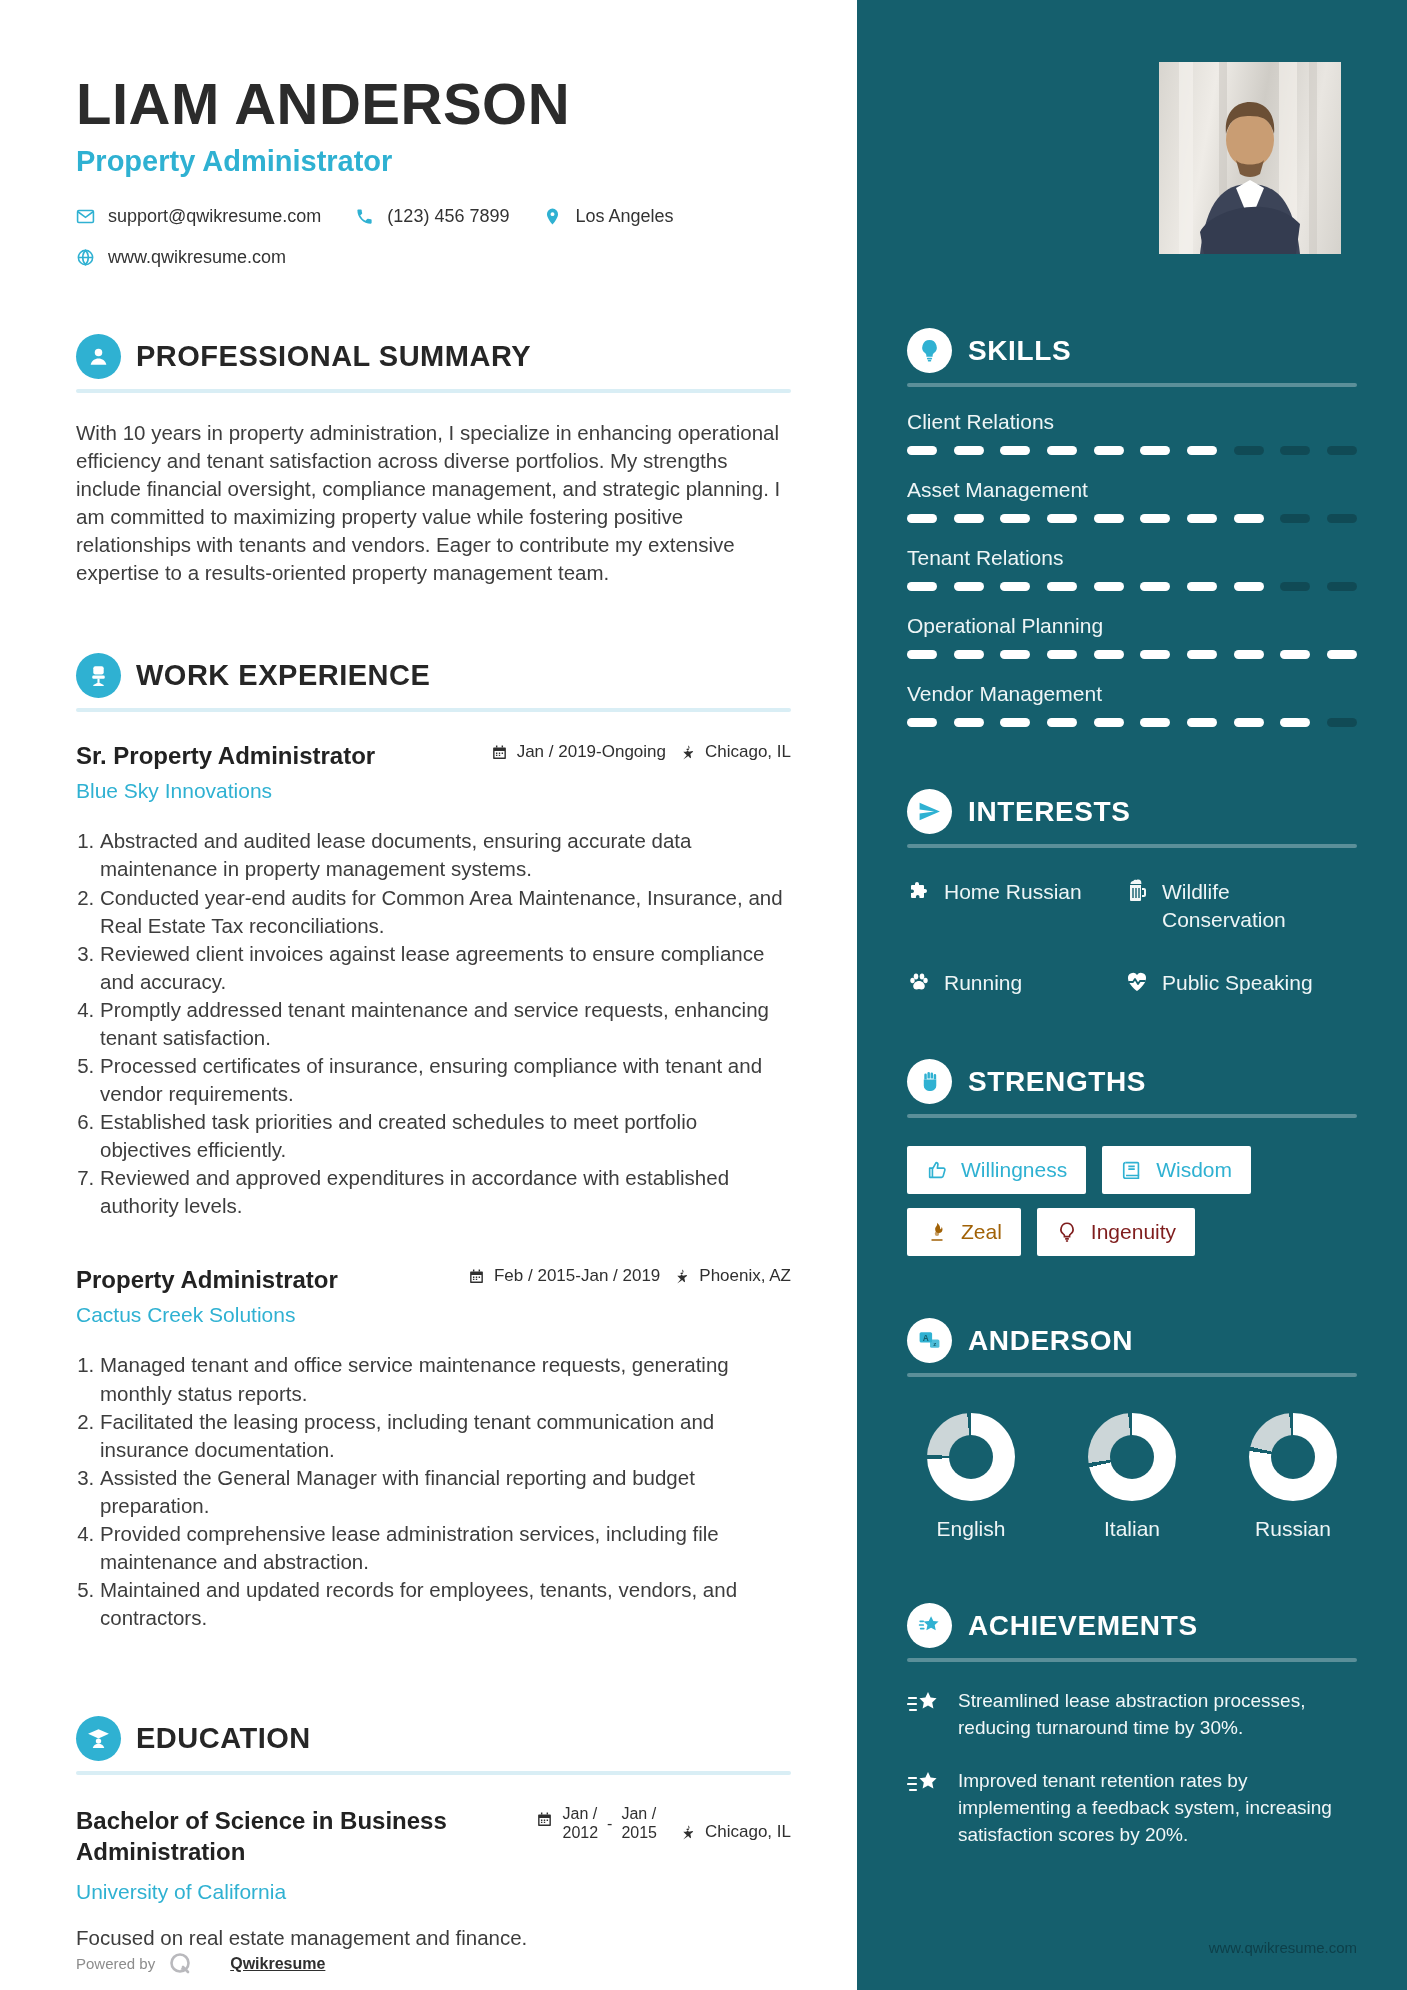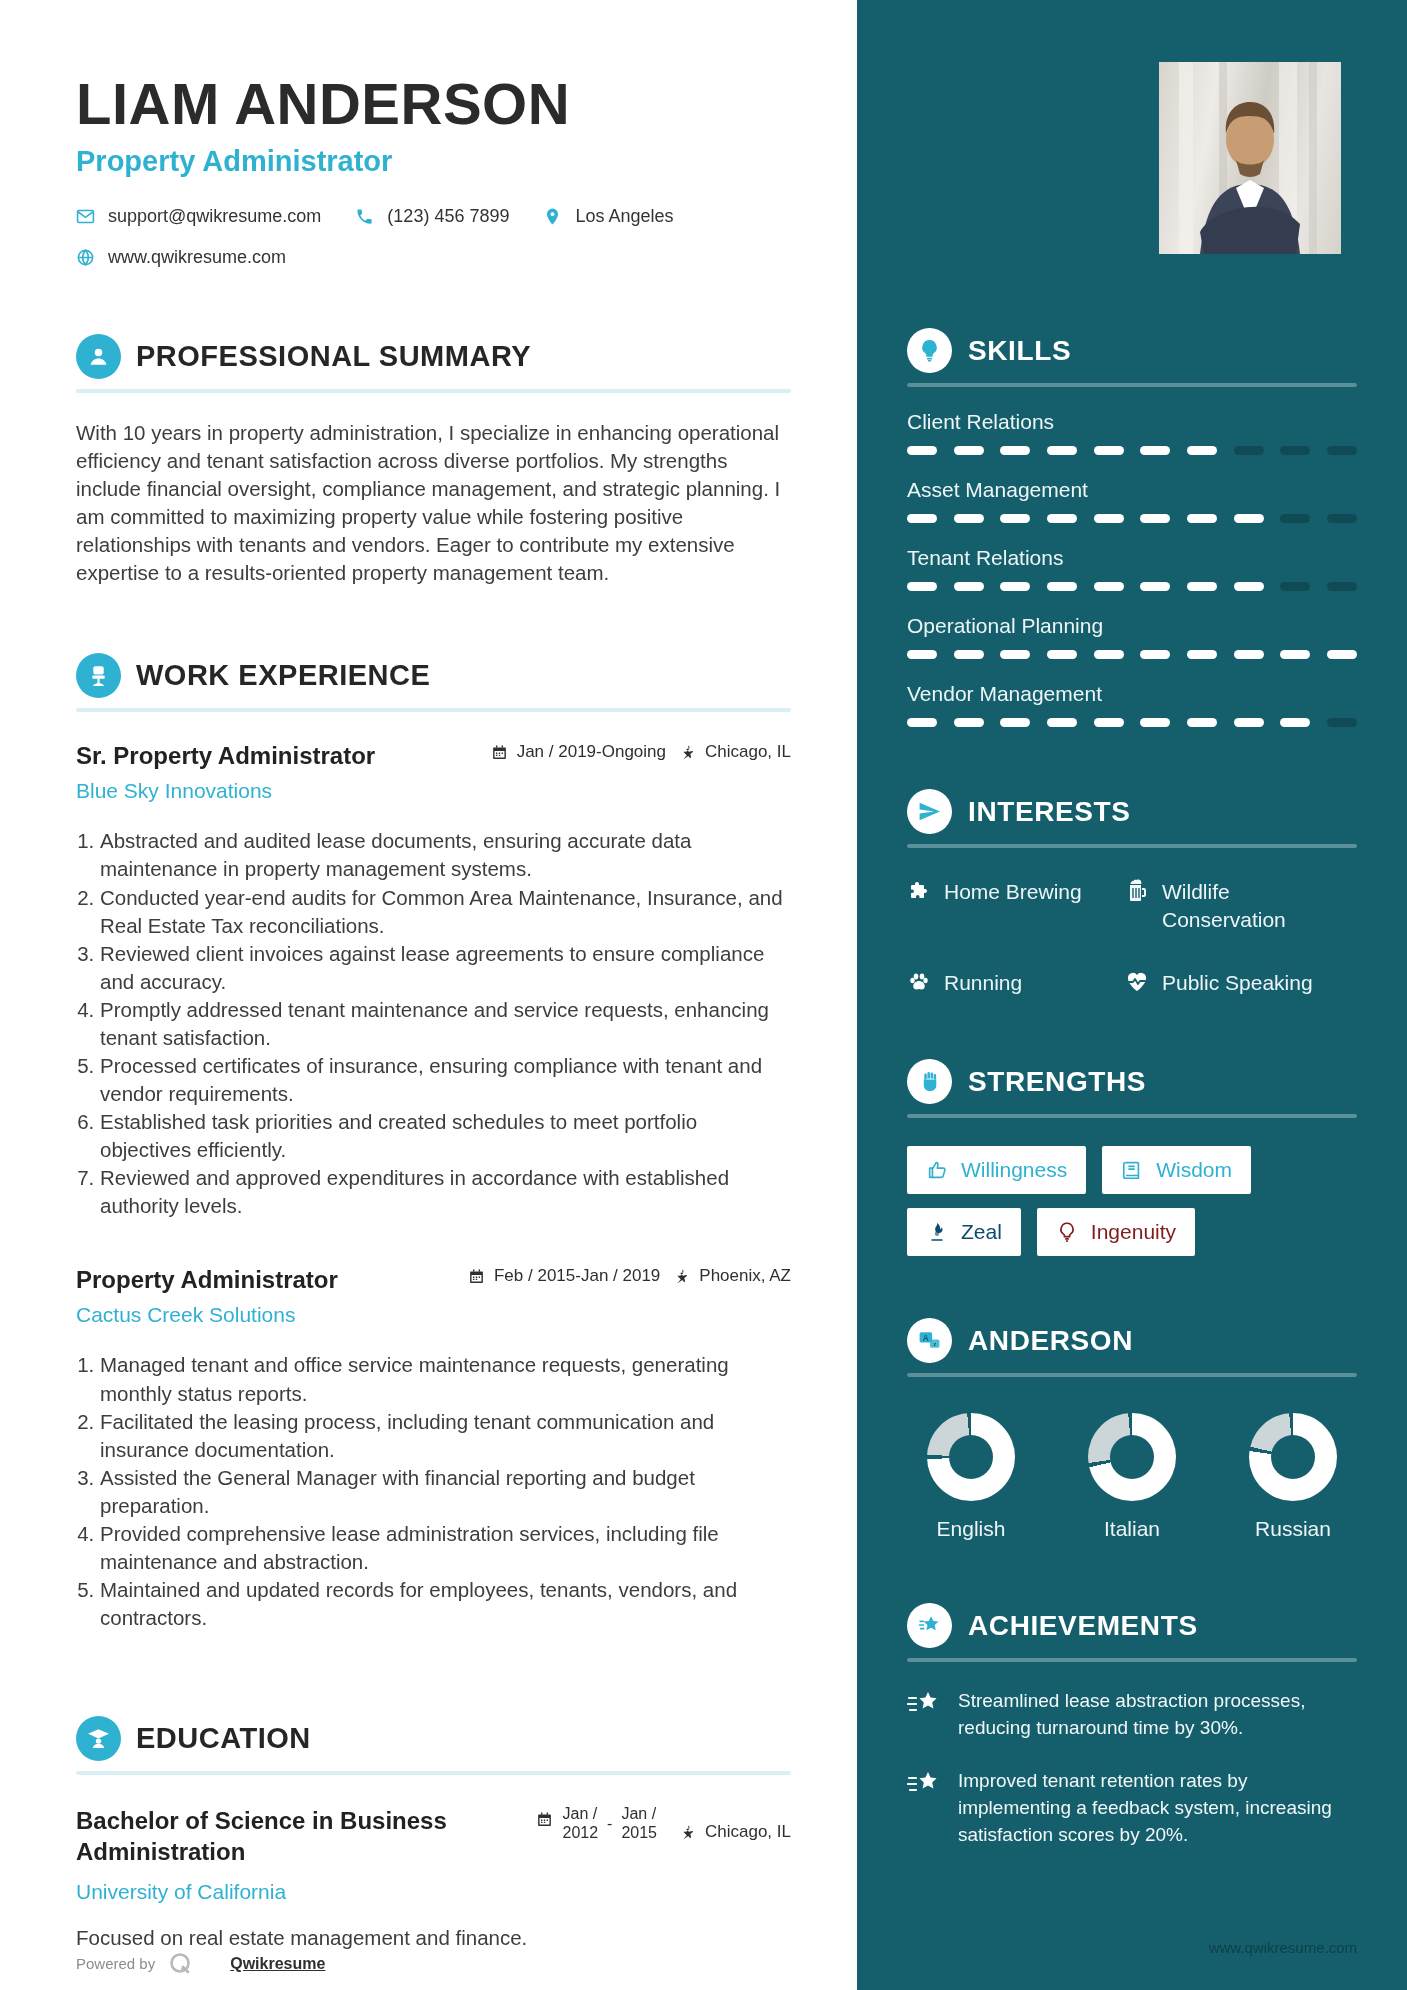--- a/index.html
+++ b/index.html
@@ -424,21 +424,21 @@
       </div>
       <div class="sb-rule"></div>
 
       <div class="interests-grid">
         <div class="interest">
           <span class="iicon">
             <svg viewBox="0 0 24 24" fill="currentColor">
                 <path d="M10 3a2 2 0 0 1 2 2v1h4a1 1 0 0 1 1 1v3h1a2 2 0 1 1 0 4h-1v4a1 1 0 0 1-1 1h-3.5v-1.2a1.8 1.8 0 1 0-3.6 0V19H5a1 1 0 0 1-1-1v-4h1.2a1.8 1.8 0 1 0 0-3.6H4V7a1 1 0 0 1 1-1h3V5a2 2 0 0 1 2-2z"></path>
               </svg>
           </span>
-          <span>Home Brewing</span>
+          <span>Home Russian</span>
         </div>
         <div class="interest">
           <span class="iicon">
             <svg viewBox="0 0 24 24" fill="currentColor">
                 <path d="M5 6h11v15a1 1 0 0 1-1 1H6a1 1 0 0 1-1-1zm12 3h2a2 2 0 0 1 2 2v5a2 2 0 0 1-2 2h-2v-2h2v-5h-2zM5.5 5a3 3 0 0 1 2.7-3c.7-1.2 2.2-1.6 3.4-1 .5-.3 1-.4 1.6-.4A3.2 3.2 0 0 1 16.3 4l.1 1z" opacity=".95"></path>
                 <path d="M8 9v10M11 9v10M14 9v10" stroke="#155f6d" stroke-width="1.4"></path>
               </svg>
           </span>
           <span>Wildlife Conservation</span>
         </div>
@@ -490,21 +490,21 @@
         <span class="badge accent-text" style="color: rgb(47, 177, 210);">
           <span class="bicon">
             <svg viewBox="0 0 24 24" fill="none" stroke="currentColor" stroke-width="1.8">
                 <path d="M5 4h13a1 1 0 0 1 1 1v13"></path>
                 <path d="M5 4a2 2 0 0 0-2 2v13a2 2 0 0 0 2 2h14v-3H5.5"></path>
                 <path d="M8 8h7M8 11h7"></path>
               </svg>
           </span>
           <span>Wisdom</span>
         </span>
-        <span class="badge accent-text" style="color: #0c4a6e;">
+        <span class="badge accent-text" style="color: #a16207;">
           <span class="bicon">
             <svg viewBox="0 0 24 24" fill="currentColor">
                 <path d="M12 2c1 3-2 4.5-2 7a4 4 0 0 0 8 0c0-1-.4-2-1-2.8.2 3-1.6 3.4-1.6 1.6C15.4 5 13.5 3.4 12 2zM6 20h12v1.6H6z"></path>
                 <path d="M12 10c-1.6 1.4-2.4 2.6-2.4 4a2.4 2.4 0 0 0 4.8 0c0-1.4-.8-2.6-2.4-4z" opacity=".6"></path>
               </svg>
           </span>
           <span>Zeal</span>
         </span>
         <span class="badge accent-text" style="color: #7f1d1d;">
           <span class="bicon">

